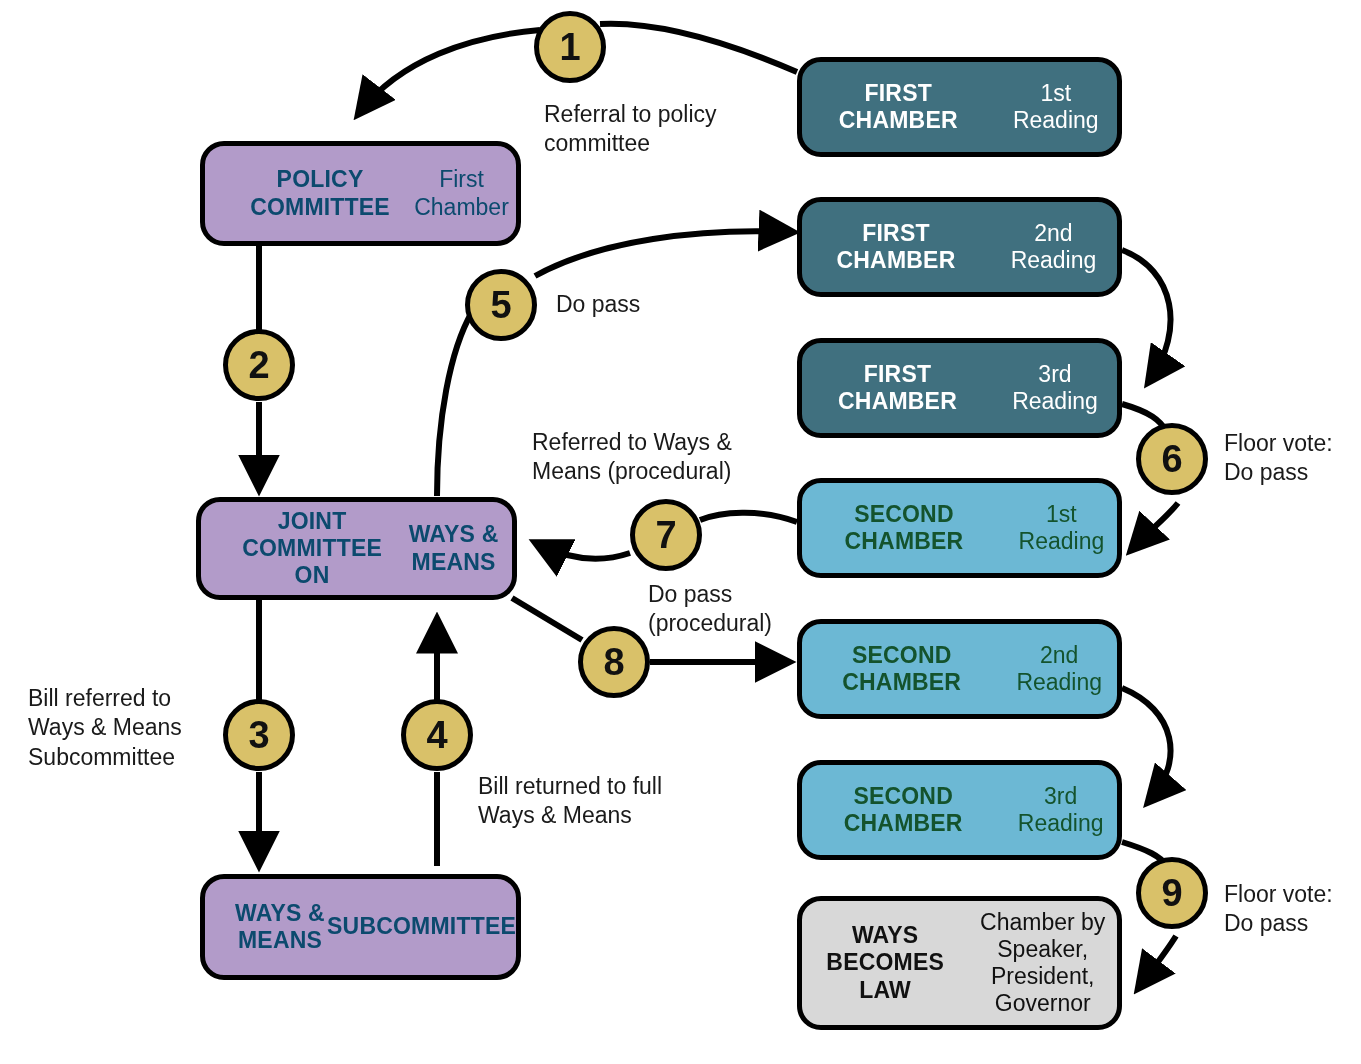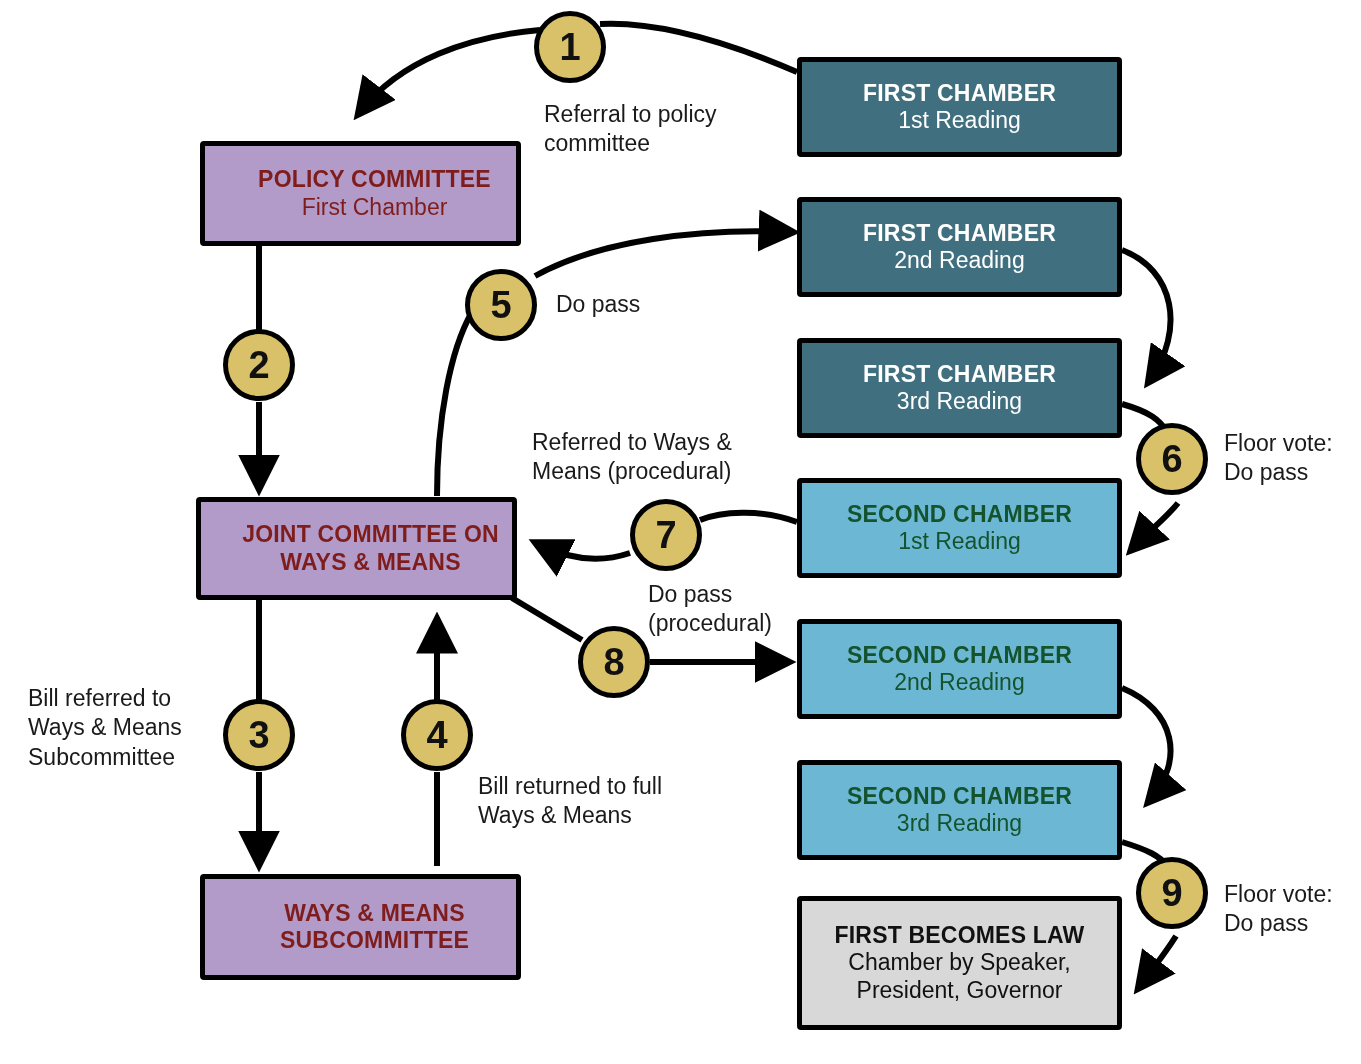--- a/index.html
+++ b/index.html
@@ -23,41 +23,41 @@
     width: 1361px;
     height: 1064px;
     pointer-events: none;
   }
 
   
   .node {
     position: absolute;
     box-sizing: border-box;
     border: 5px solid #000000;
-    border-radius: 4px;
+    border-radius: 24px;
     display: flex;
-    flex-direction: column;
+    flex-direction: row;
     align-items: center;
     justify-content: center;
     text-align: center;
     line-height: 1.18;
     z-index: 3;
   }
   .node .title {
     font-weight: bold;
     font-size: 23px;
     letter-spacing: 0.2px;
   }
   .node .sub {
     font-weight: normal;
     font-size: 23px;
   }
   .node.teal  { background: #40707f; color: #ffffff; }
   .node.blue  { background: #6cb8d4; color: #14532d; }
-  .node.purple{ background: #b29bc9; color: #7f1d1d; padding-left: 28px; }
+  .node.purple{ background: #b29bc9; color: #0c4a6e; padding-left: 28px; }
   .node.grey  { background: #d8d8d8; color: #111111; }
 
   
   .badge {
     position: absolute;
     width: 72px;
     height: 72px;
     border-radius: 50%;
     background: #d9c169;
     border: 5px solid #000000;
@@ -163,21 +163,21 @@
     <span class="title">SECOND CHAMBER</span>
     <span class="sub">3rd Reading</span>
   </div>
 
   <div class="node purple" style="left:200px; top:874px; width:321px; height:106px;">
     <span class="title">WAYS &amp; MEANS</span>
     <span class="title">SUBCOMMITTEE</span>
   </div>
 
   <div class="node grey" style="left:797px; top:896px; width:325px; height:134px;">
-    <span class="title">FIRST BECOMES LAW</span>
+    <span class="title">WAYS BECOMES LAW</span>
     <span class="sub" style="white-space:pre-line;">Chamber by Speaker,
 President, Governor</span>
   </div>
 
   <div class="badge" style="left:534px; top:11px;">
     <span>1</span>
   </div>
   <div class="badge" style="left:223px; top:329px;">
     <span>2</span>
   </div>

